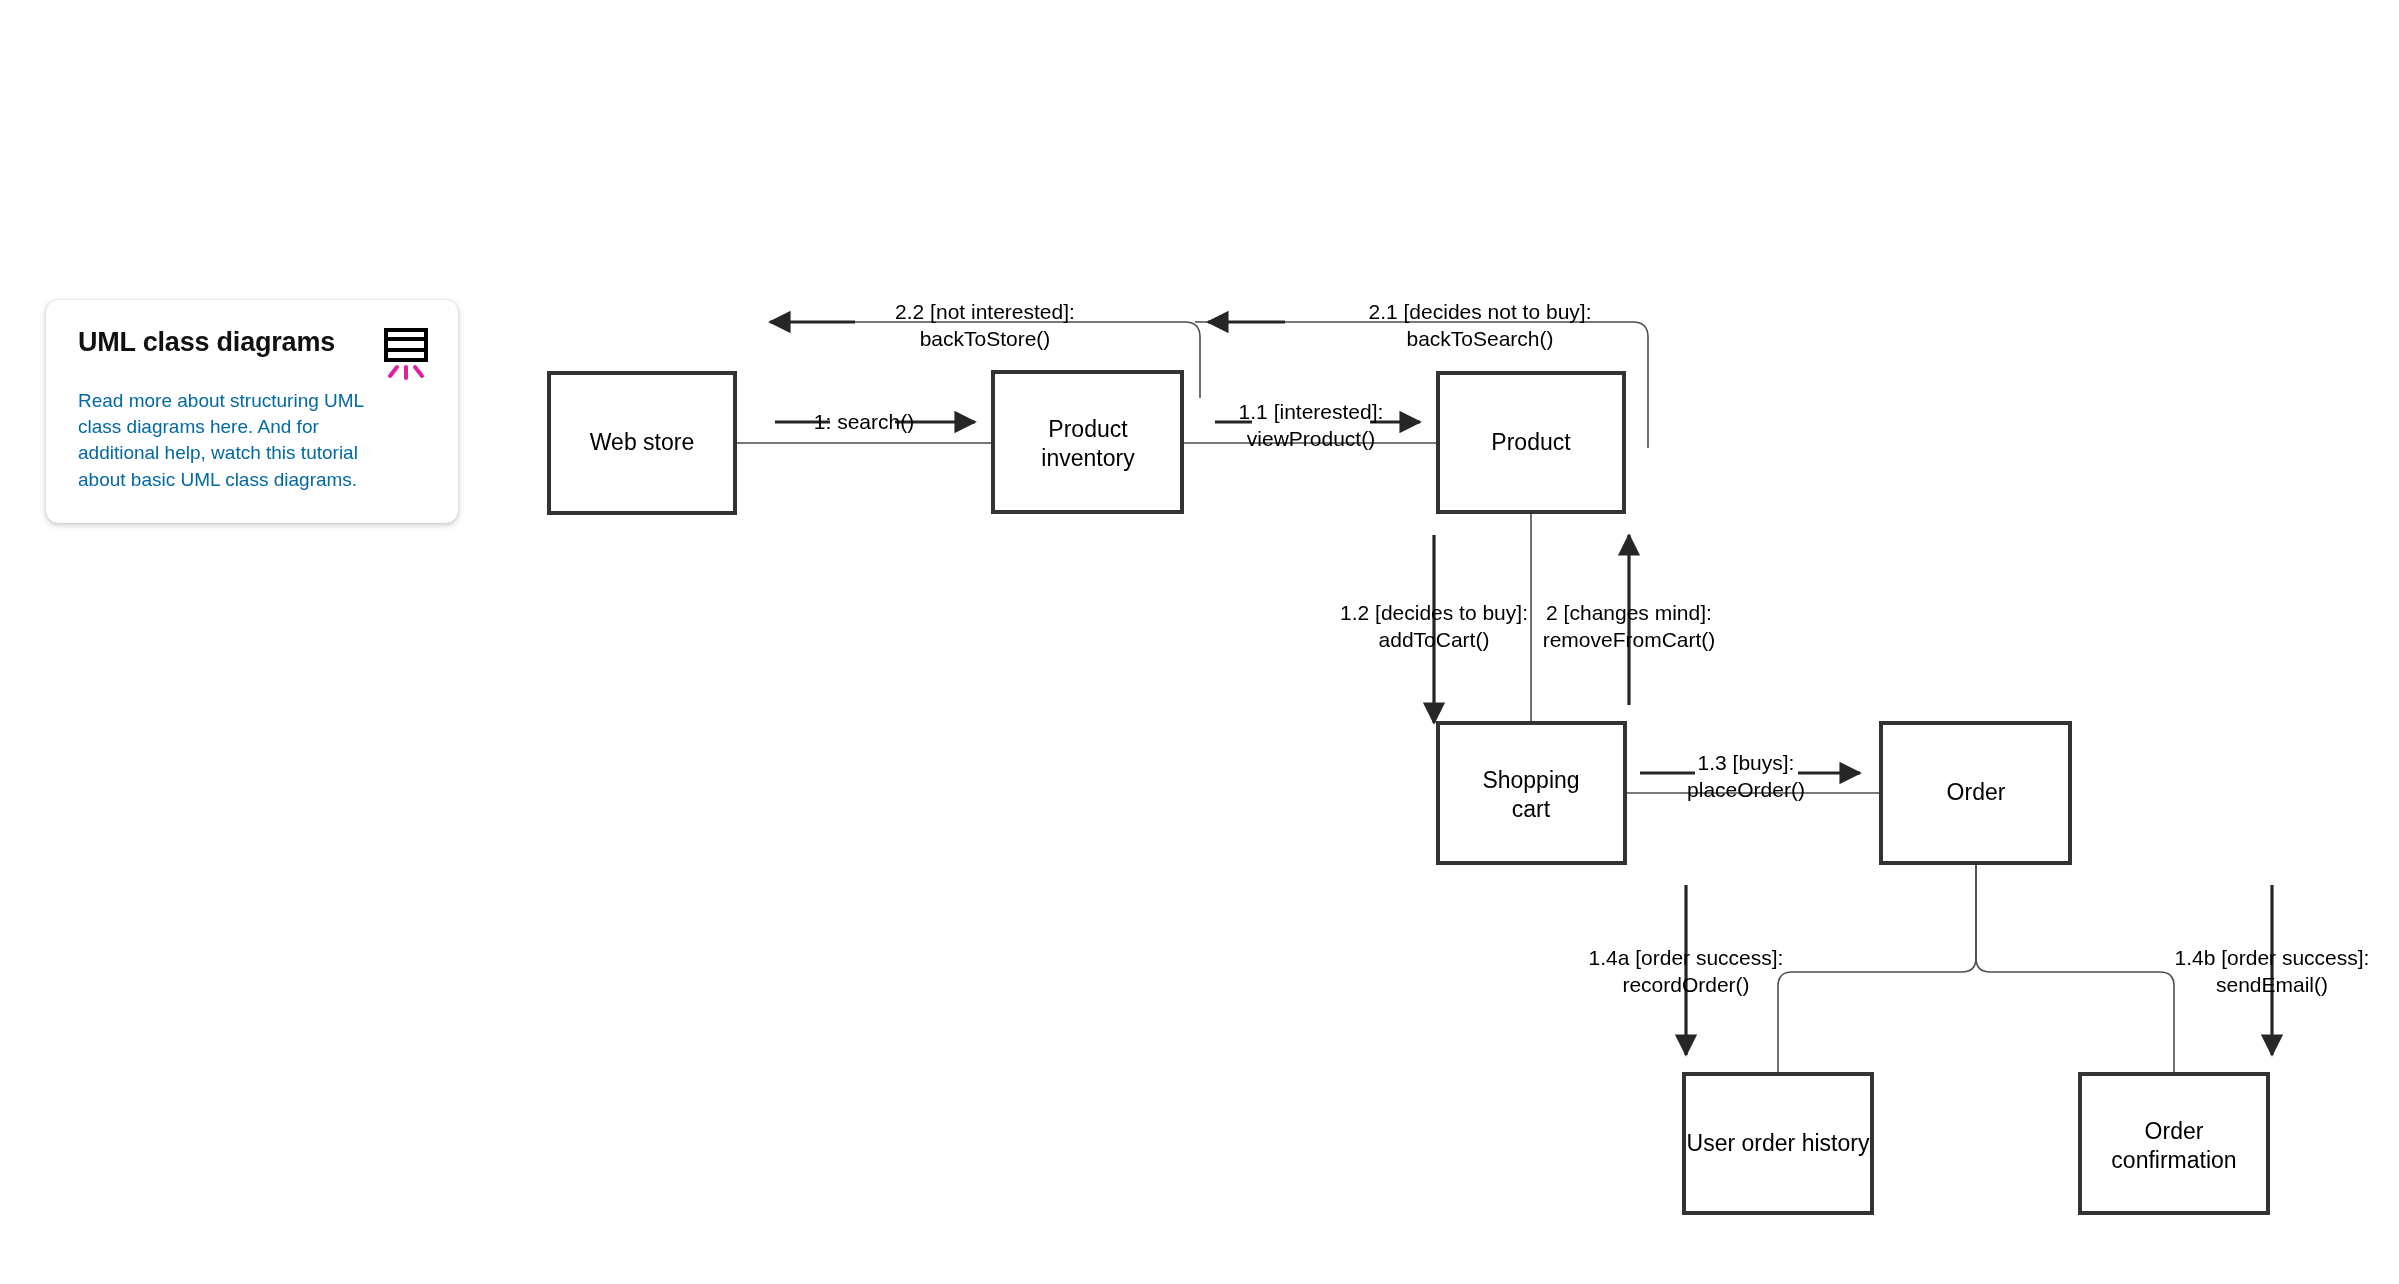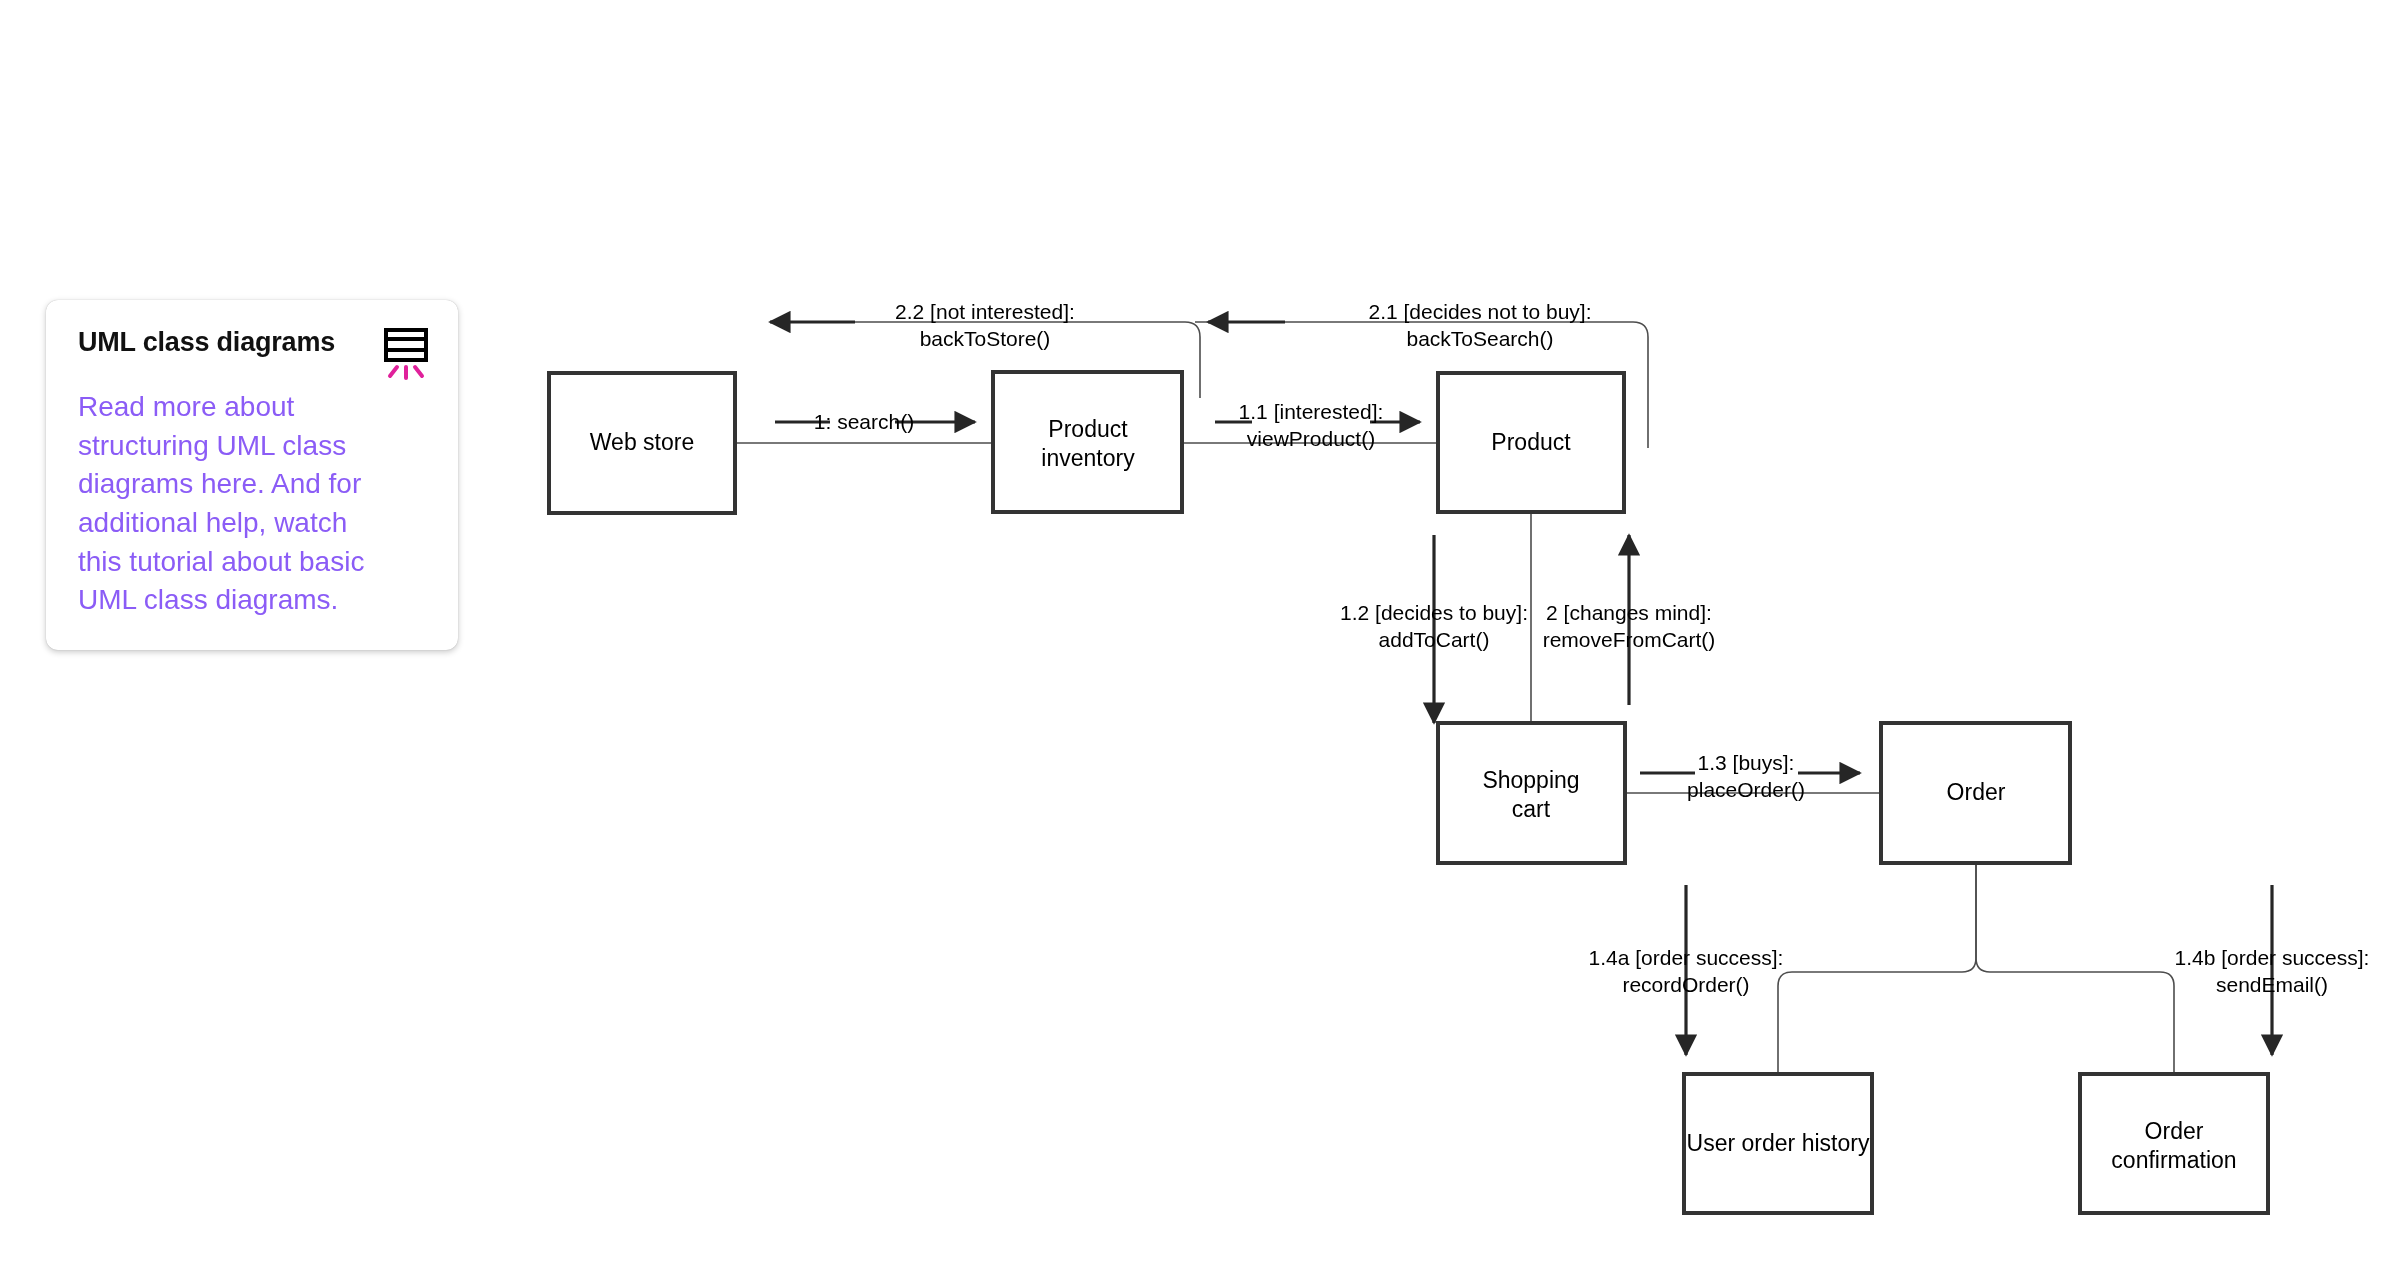--- a/index.html
+++ b/index.html
@@ -34,22 +34,22 @@
   }
   #info-card .card-title {
     font-size: 27px;
     font-weight: bold;
     color: #111111;
     letter-spacing: -0.2px;
     line-height: 1.2;
     margin: 0 0 6px 0;
   }
   #info-card .card-body {
-    font-size: 28px;
-    color: #8b5cf6;
+    font-size: 19px;
+    color: #0369a1;
     line-height: 1.38;
     max-width: 312px;
   }
   .card-icon {
     flex: 0 0 auto;
     margin-top: 2px;
     margin-right: 2px;
   }
 
   

